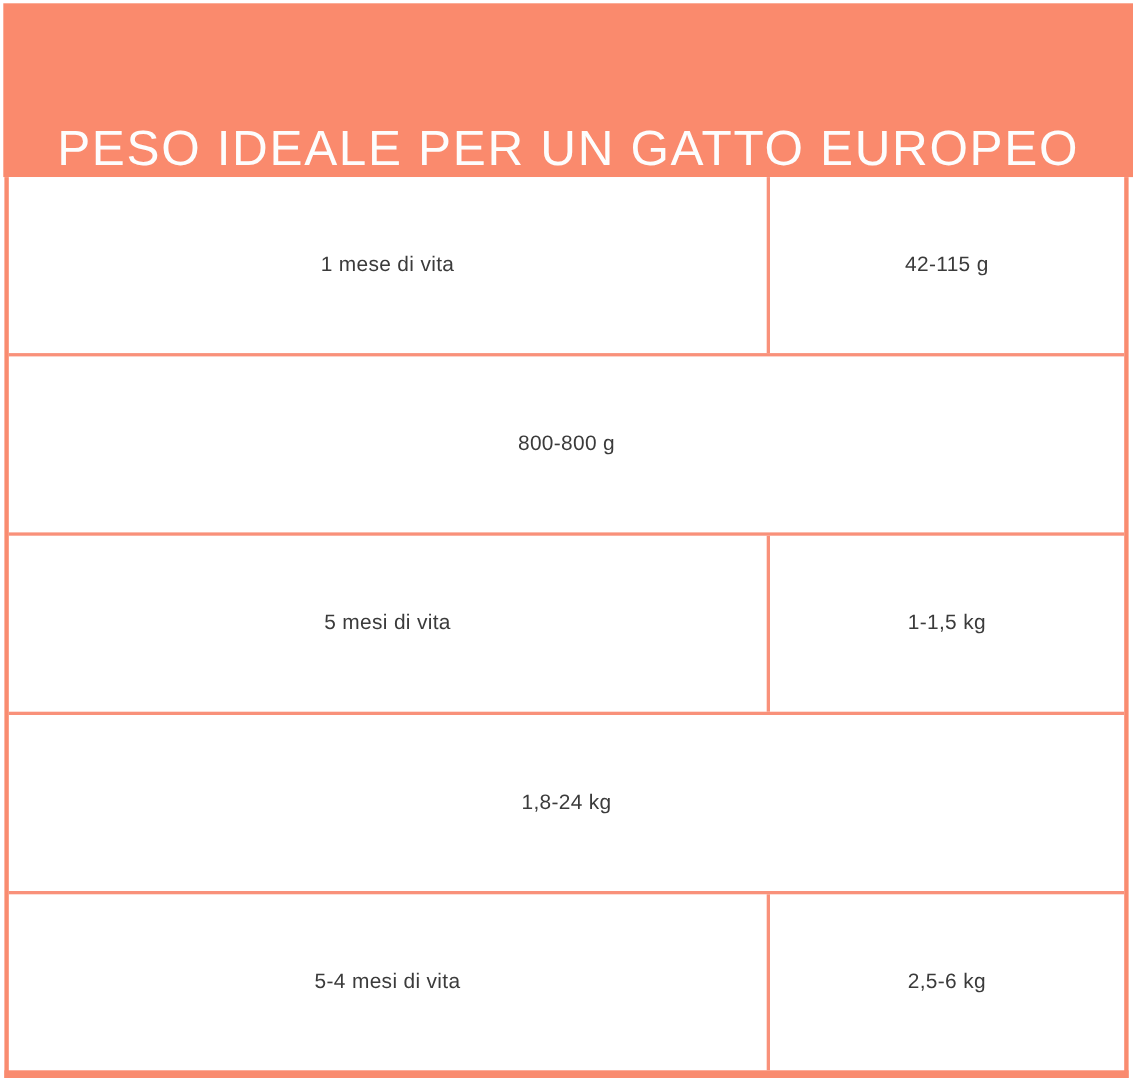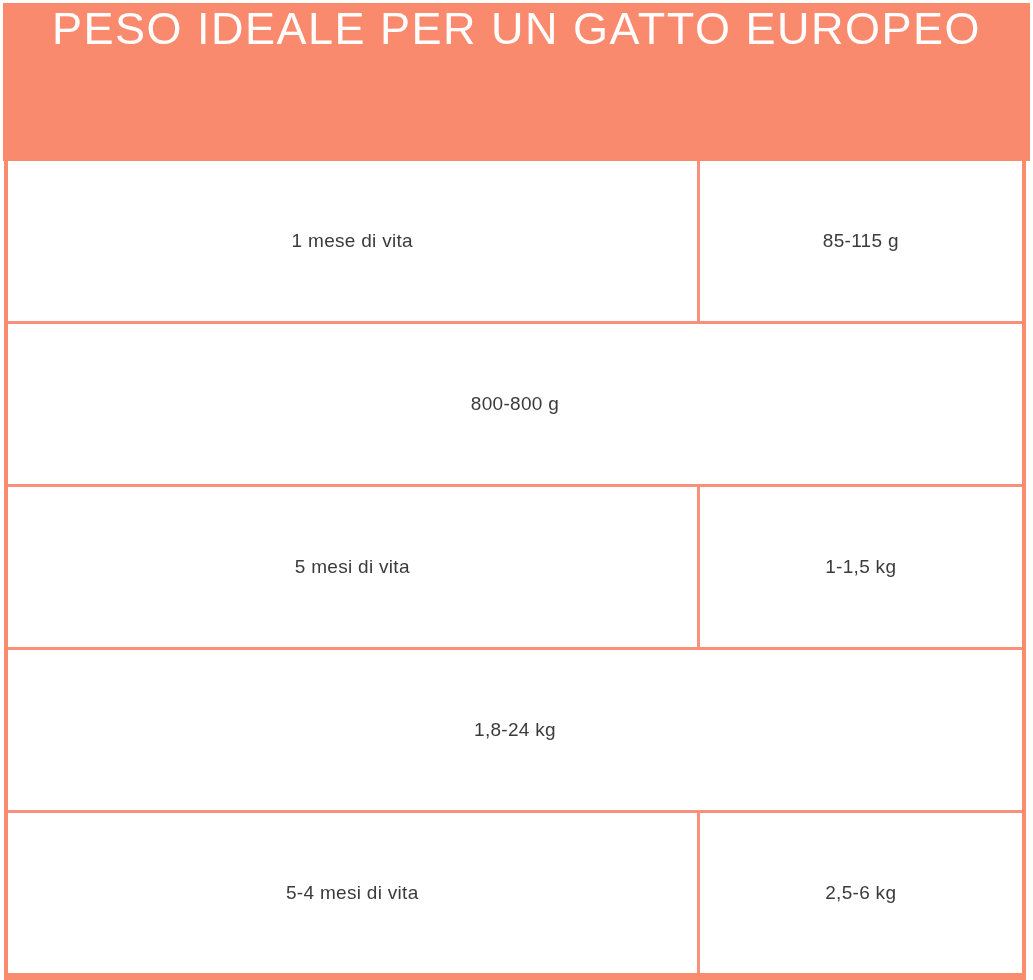--- a/index.html
+++ b/index.html
@@ -16,21 +16,21 @@
     overflow: hidden;
   }
   .header-band {
     position: absolute;
     left: 3px;
     top: 3px;
     width: 1027px;
     height: 158px;
     background: #FA8A6D;
     display: flex;
-    align-items: flex-start;
+    align-items: flex-end;
     justify-content: center;
   }
   .header-title {
     color: #FDFDFD;
     font-size: 45px;
     font-weight: 400;
     letter-spacing: 1.5px;
     white-space: nowrap;
   }
   .weight-table {
@@ -79,21 +79,21 @@
 <div class="canvas">
 
   <div class="header-band">
     <div class="header-title">PESO IDEALE PER UN GATTO EUROPEO</div>
   </div>
 
   <div class="weight-table">
 
     <div class="t-row">
       <div class="cell cell-age">1 mese di vita</div>
-      <div class="cell cell-weight">85-115 g</div>
+      <div class="cell cell-weight">42-115 g</div>
     </div>
 
     <div class="t-row">
       <div class="cell cell-weight">800-800 g</div>
     </div>
 
     <div class="t-row">
       <div class="cell cell-age">5 mesi di vita</div>
       <div class="cell cell-weight">1-1,5 kg</div>
     </div>

